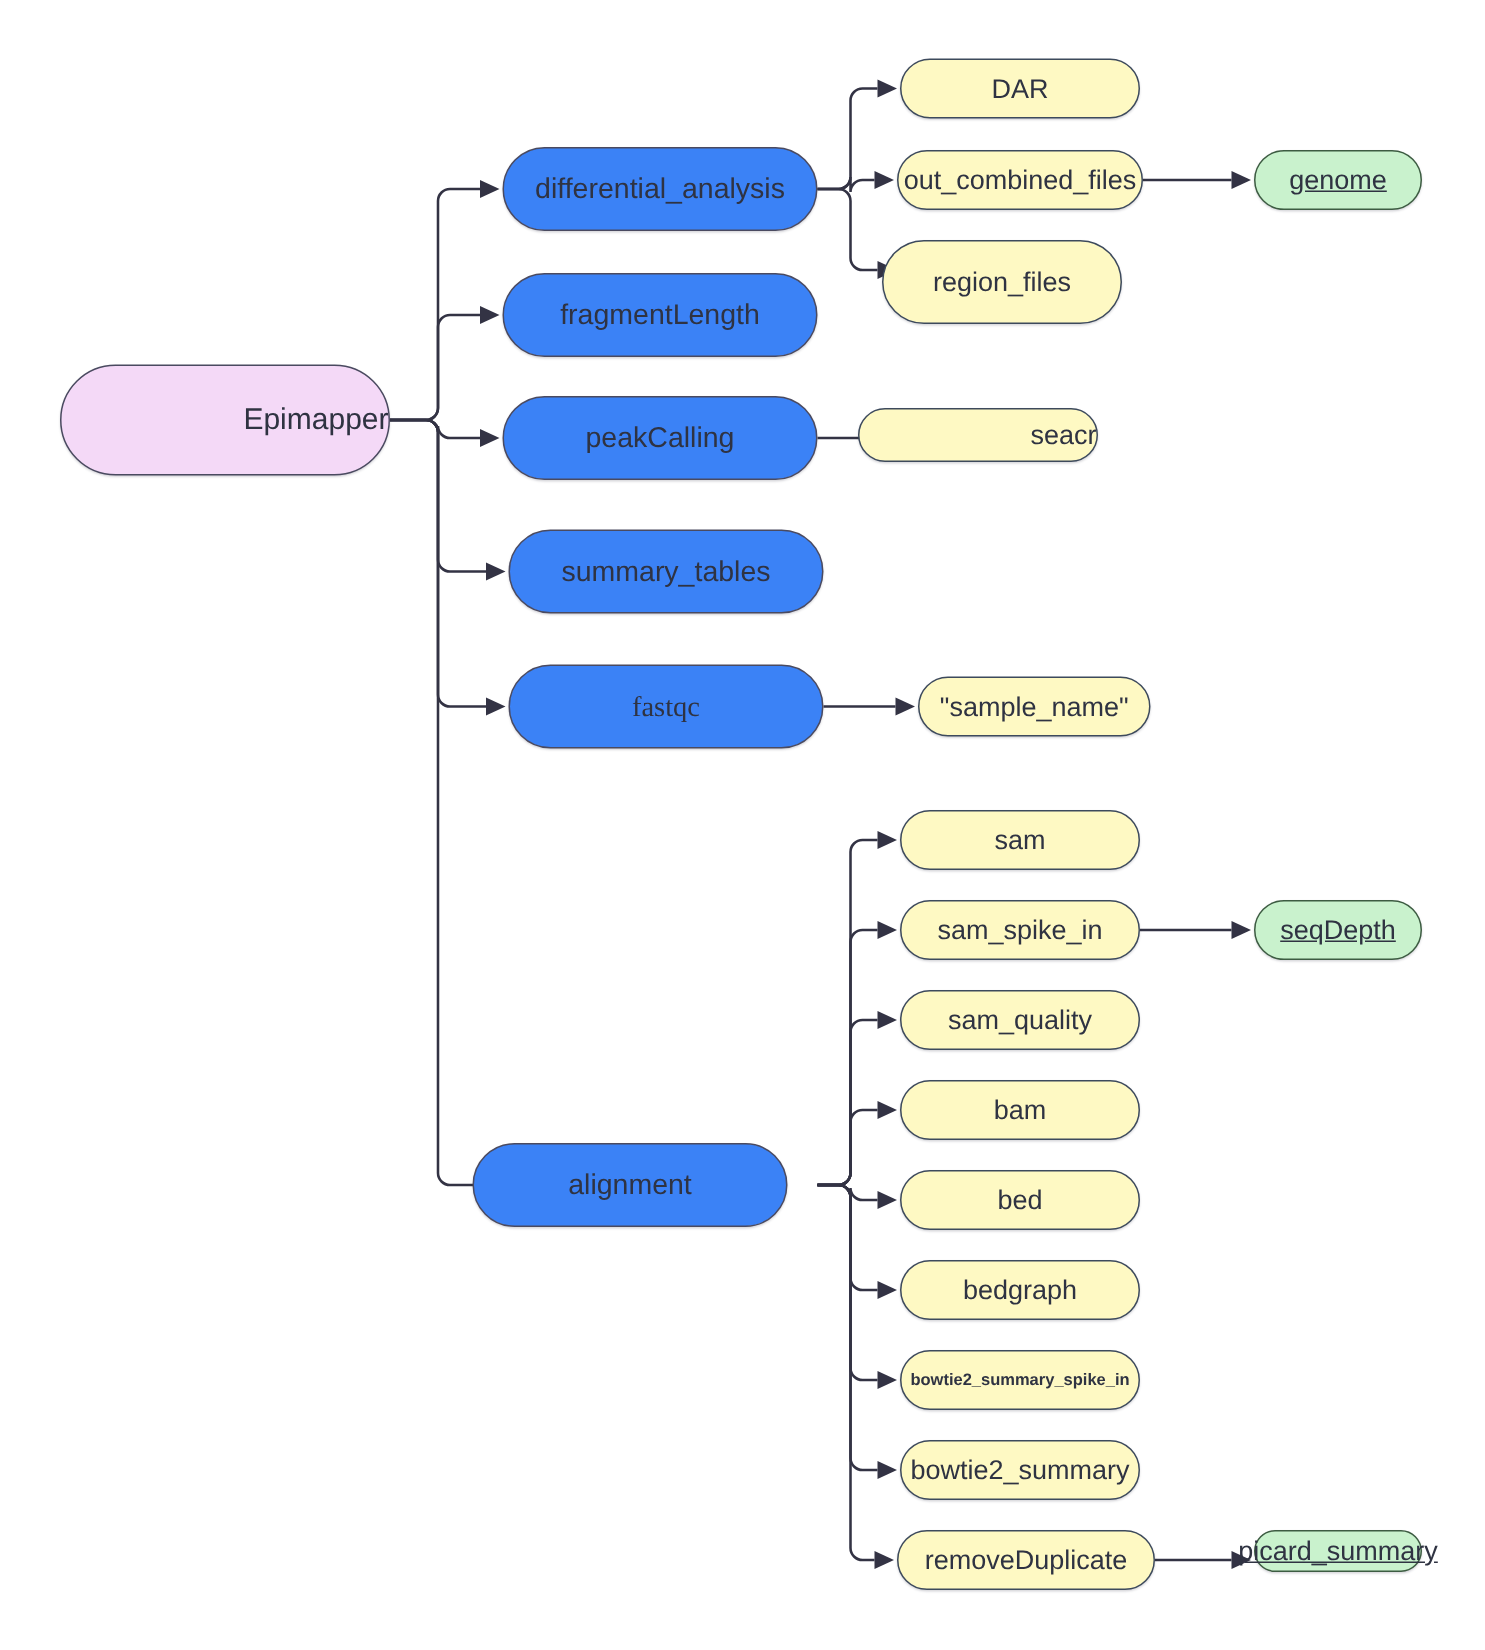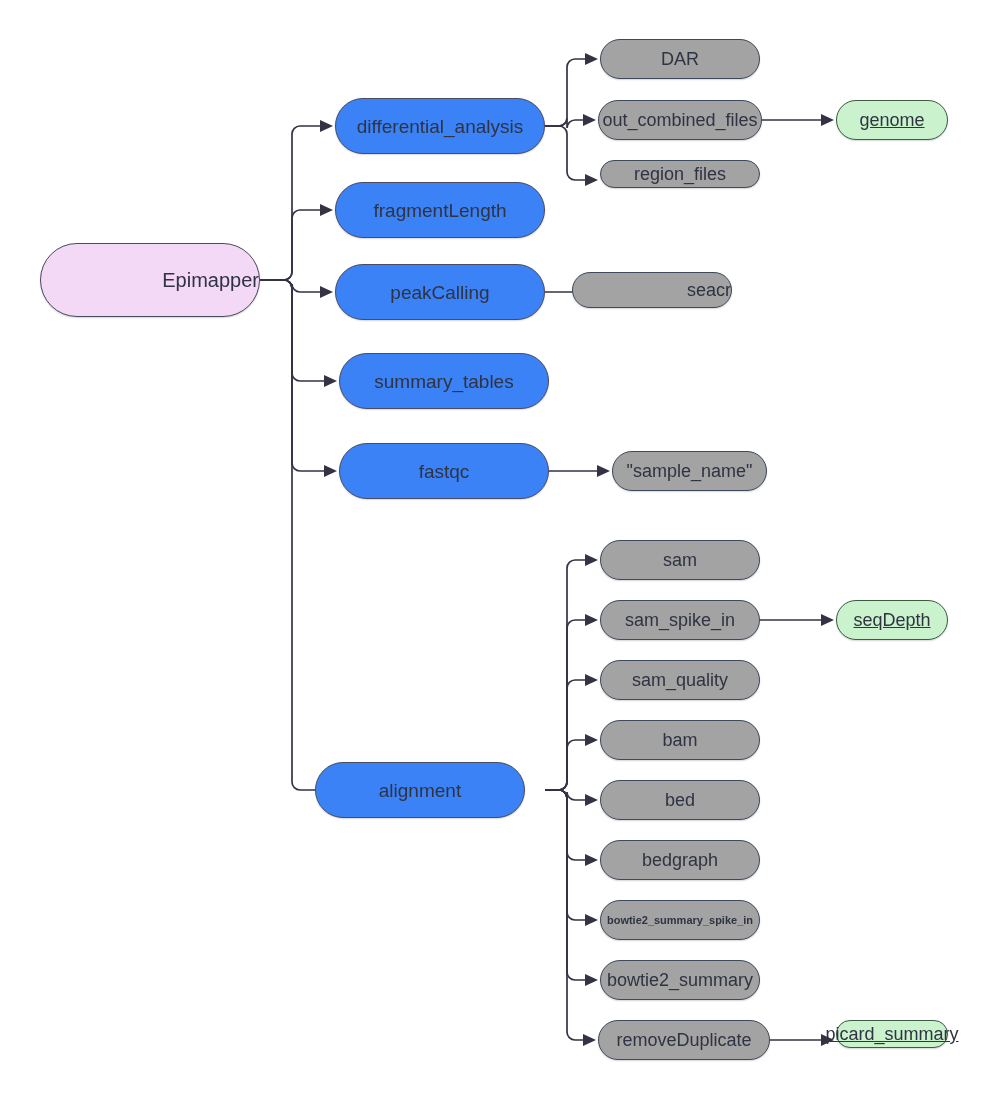--- a/index.html
+++ b/index.html
@@ -53,21 +53,21 @@
     background: #f4d9f7;
     border-color: #4a4a60;
     font-size: 20px;
   }
   .node-module {
     background: #3b82f6;
     border-color: #4a4a60;
     font-size: 19px;
   }
   .node-output {
-    background: #a3a3a3;
+    background: #fef9c3;
     border-color: #3d4a5c;
     font-size: 18px;
   }
   .node-leaf {
     background: #c9f2cd;
     border-color: #3d5c42;
     font-size: 18px;
     text-decoration: underline;
   }
   .node-label {
@@ -143,33 +143,33 @@
       </div>
       <div class="node node-module" style="left: 335px; top: 182px; width: 210px; height: 56px;">
         <span class="node-label">fragmentLength</span>
       </div>
       <div class="node node-module" style="left: 335px; top: 264px; width: 210px; height: 56px;">
         <span class="node-label">peakCalling</span>
       </div>
       <div class="node node-module" style="left: 339px; top: 353px; width: 210px; height: 56px;">
         <span class="node-label">summary_tables</span>
       </div>
-      <div class="node node-module" style="left: 339px; top: 443px; width: 210px; height: 56px;">
+      <div class="node node-module" style="left: 339px; top: 443px; width: 210px; height: 56px; font-family: Liberation Serif, serif;">
         <span class="node-label">fastqc</span>
       </div>
       <div class="node node-module" style="left: 315px; top: 762px; width: 210px; height: 56px;">
         <span class="node-label">alignment</span>
       </div>
       <div class="node node-output" style="left: 600px; top: 39px; width: 160px; height: 40px;">
         <span class="node-label">DAR</span>
       </div>
       <div class="node node-output" style="left: 598px; top: 100px; width: 164px; height: 40px;">
         <span class="node-label">out_combined_files</span>
       </div>
-      <div class="node node-output" style="left: 600px; top: 160px; width: 160px; height: 28px;">
+      <div class="node node-output" style="left: 588px; top: 160px; width: 160px; height: 56px;">
         <span class="node-label">region_files</span>
       </div>
       <div class="node node-output" style="left: 572px; top: 272px; width: 160px; height: 36px; justify-content: flex-end;">
         <span class="node-label">seacr</span>
       </div>
       <div class="node node-output" style="left: 612px; top: 451px; width: 155px; height: 40px;">
         <span class="node-label">"sample_name"</span>
       </div>
       <div class="node node-output" style="left: 600px; top: 540px; width: 160px; height: 40px;">
         <span class="node-label">sam</span>

